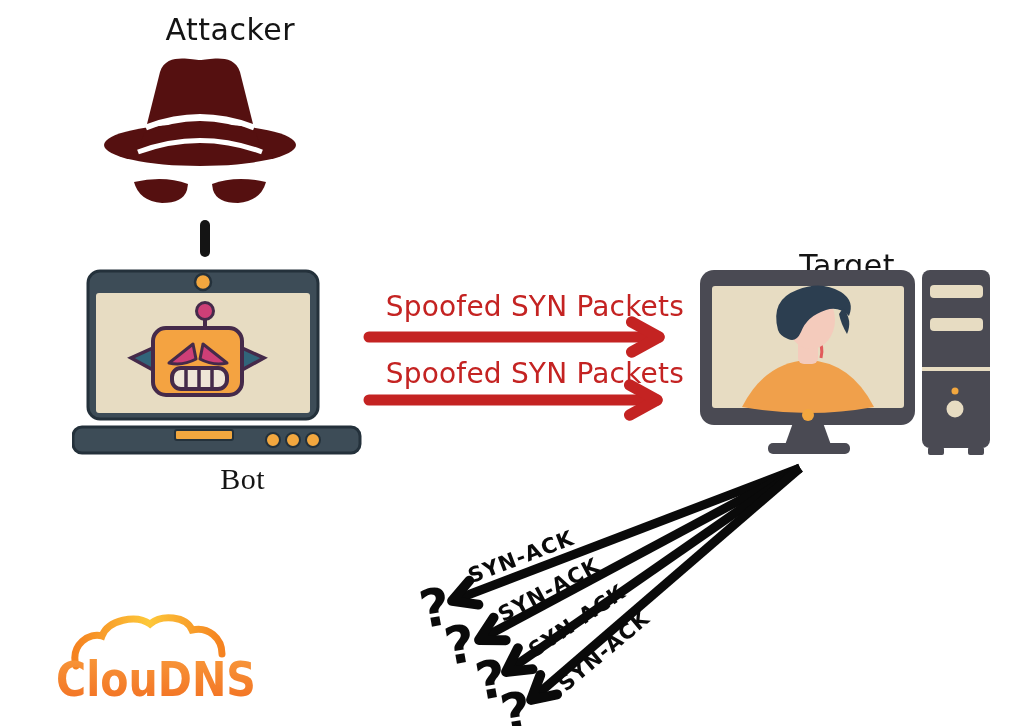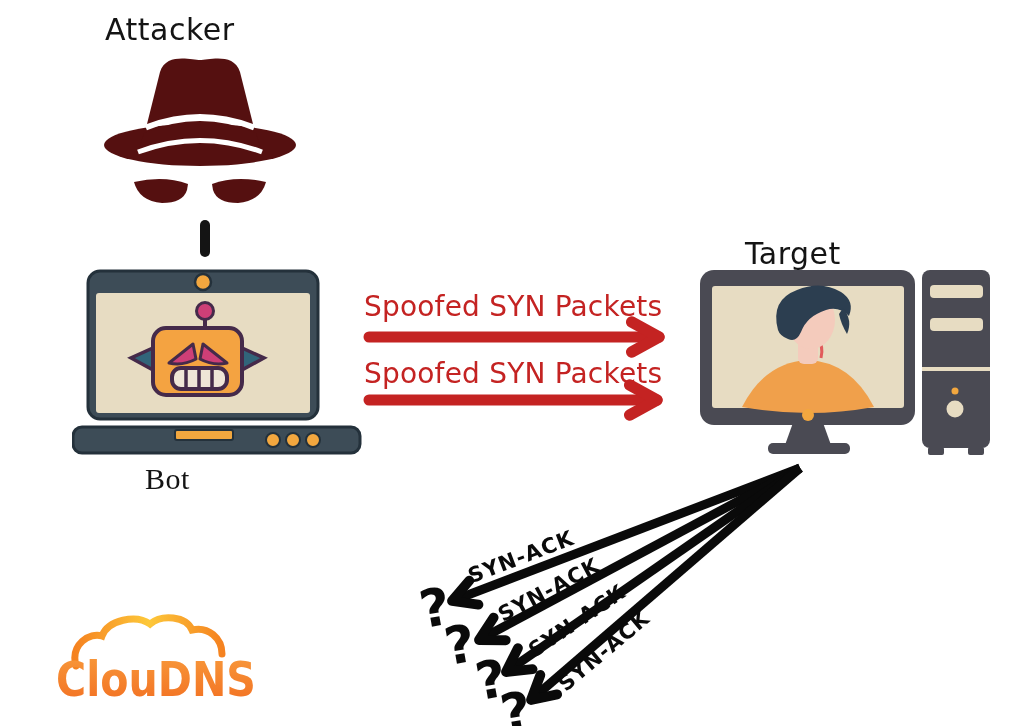--- a/index.html
+++ b/index.html
@@ -3,25 +3,25 @@
 <meta charset="utf-8">
 <style>
   html,body{margin:0;padding:0;background:#ffffff;}
   #stage{
     position:relative;width:1024px;height:726px;background:#ffffff;
     overflow:hidden;font-family:"DejaVu Sans","Liberation Sans",sans-serif;
   }
   .abs{position:absolute;}
   .node-label{
     position:absolute;color:#141414;font-size:30px;font-weight:500;
-    text-align:left;letter-spacing:0.5px;white-space:nowrap;
+    text-align:right;letter-spacing:0.5px;white-space:nowrap;
   }
   .syn-label{
     position:absolute;color:#c42322;font-size:28px;font-weight:500;
-    text-align:left;white-space:nowrap;letter-spacing:0.2px;
+    text-align:right;white-space:nowrap;letter-spacing:0.2px;
   }
   .synack-label{
     position:absolute;width:124px;height:28px;color:#0a0a0a;
     font-size:21px;font-weight:bold;text-align:center;letter-spacing:1px;
     line-height:28px;white-space:nowrap;
   }
   .qmark{
     position:absolute;width:44px;height:62px;color:#0a0a0a;
     font-size:52px;font-weight:bold;text-align:center;line-height:62px;
   }
@@ -86,21 +86,21 @@
   <svg class="abs" style="left:0;top:0;" width="1024" height="726" viewBox="0 0 1024 726">
     <defs>
       <marker id="red-head" viewBox="0 0 5 5" refX="4" refY="2.5" markerWidth="4" markerHeight="4" orient="auto">
         <path d="M0.9,0.8 L4,2.5 L0.9,4.2" fill="none" stroke-width="1.3" stroke-linecap="round" stroke-linejoin="round" stroke="#c42322"></path>
       </marker>
     </defs>
     <line x1="369" y1="337" x2="659" y2="337" stroke-width="11" stroke-linecap="round" marker-end="url(#red-head)" stroke="#c42322"></line>
     <line x1="369" y1="400" x2="657" y2="400" stroke-width="11" stroke-linecap="round" marker-end="url(#red-head)" stroke="#c42322"></line>
   </svg>
 
-  <div class="node-label" style="left:745px;top:236px;width:150px;">Target</div>
+  <div class="node-label" style="left:745px;top:248px;width:150px;">Target</div>
 
   <svg class="abs" style="left:697px;top:268px;" width="300" height="190" viewBox="0 0 300 190">
     <g>
       <path d="M97,152 L125,152 L134,177 L88,177 Z" fill="#4a4a53"></path>
       <rect x="71" y="175" width="82" height="11" rx="5" fill="#4a4a53"></rect>
       <rect x="3" y="2" width="215" height="155" rx="14" fill="#4a4a53"></rect>
       <rect x="15" y="18" width="192" height="122" rx="3" fill="#e7dcc2"></rect>
 
       <g>
         <path d="M45,139 Q68,94 111,92 Q154,94 177,139 Q111,151 45,139 Z" fill="#f0a04b"></path>

